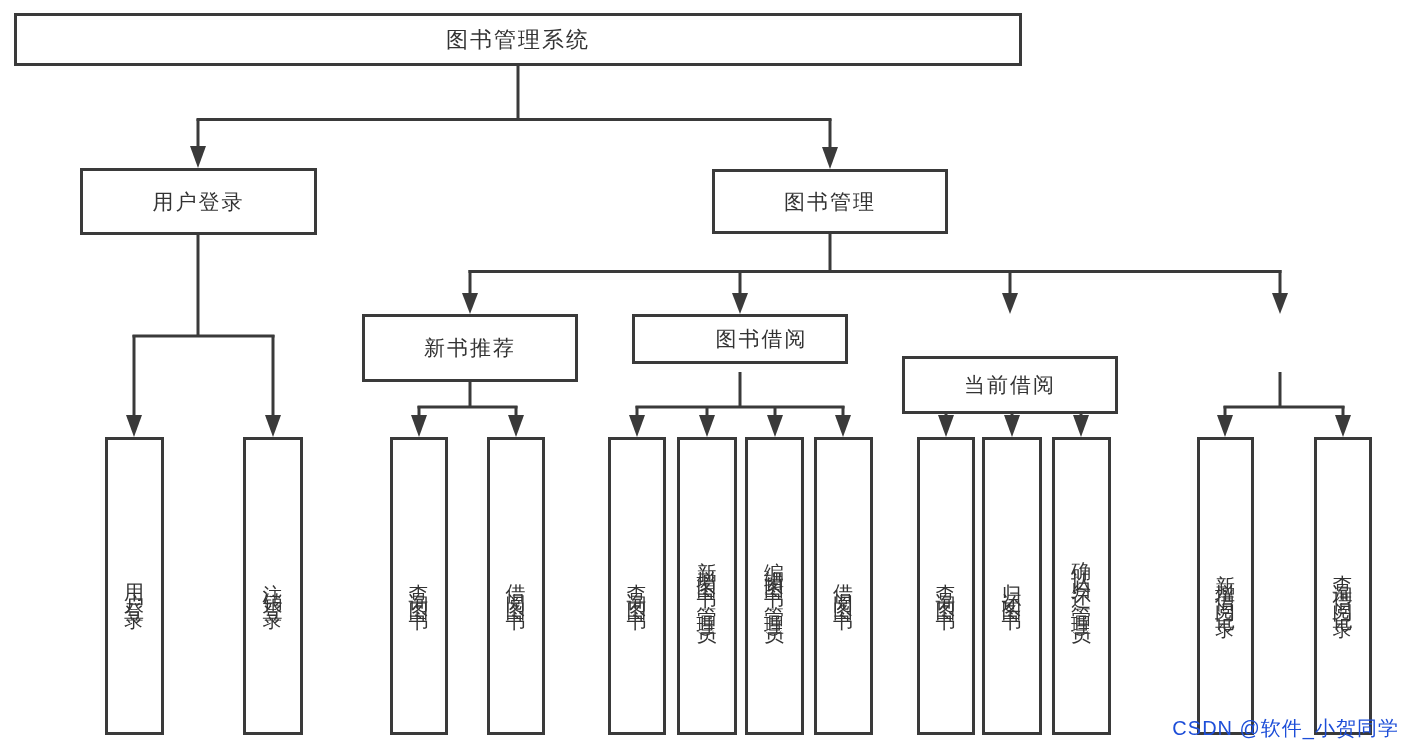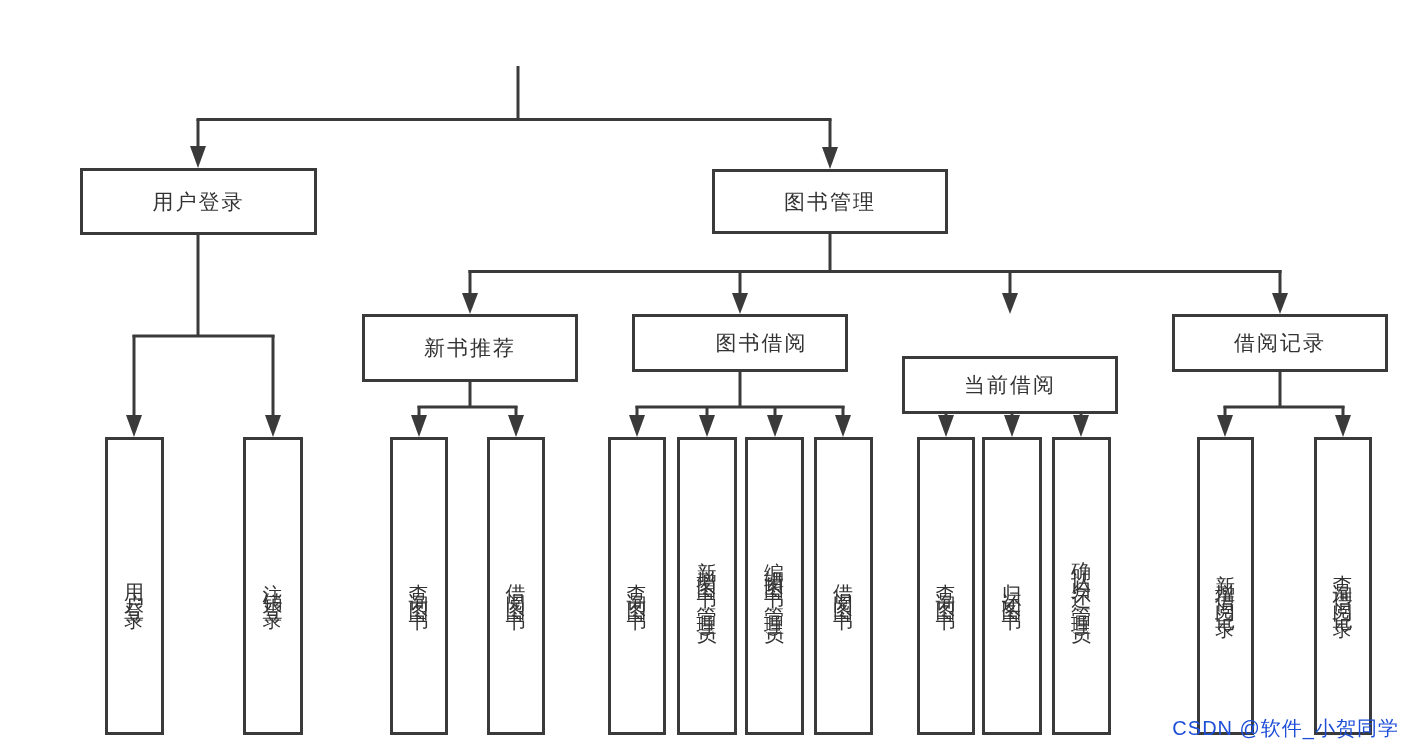--- a/index.html
+++ b/index.html
@@ -123,40 +123,40 @@
     <g>
       <line x1="1280" y1="372" x2="1280" y2="408" stroke-width="3"></line>
       <line x1="1223.5" y1="407" x2="1344.5" y2="407" stroke-width="3"></line>
       <line x1="1225" y1="406" x2="1225" y2="421" stroke-width="3"></line>
       <polygon points="1225,437 1217,415 1233,415"></polygon>
       <line x1="1343" y1="406" x2="1343" y2="421" stroke-width="3"></line>
       <polygon points="1343,437 1335,415 1351,415"></polygon>
     </g>
   </svg>
 
+  <div class="node root" style="left:14px;top:13px;width:1008px;height:53px;">
+    <span class="lbl">图书管理系统</span>
+  </div>
 
   <div class="node" style="left:80px;top:168px;width:237px;height:67px;">
     <span class="lbl">用户登录</span>
   </div>
   <div class="node" style="left:712px;top:169px;width:236px;height:65px;">
     <span class="lbl">图书管理</span>
   </div>
 
   <div class="node" style="left:362px;top:314px;width:216px;height:68px;">
     <span class="lbl">新书推荐</span>
   </div>
-  <div class="node" style="left:632px;top:314px;width:216px;height:58px;padding-left:43px;">
+  <div class="node" style="left:632px;top:314px;width:216px;height:50px;padding-left:43px;">
     <span class="lbl">图书借阅</span>
   </div>
   <div class="node" style="left:902px;top:314px;width:216px;height:58px;margin-top:42px;">
     <span class="lbl">当前借阅</span>
   </div>
-  <div class="node" style="left:1172px;top:314px;width:216px;height:58px;">
-    <span class="lbl">借阅记录</span>
-  </div>
 
   <div class="node leaf" style="left:105px;top:437px;width:59px;height:298px;">
     <span class="lbl">用户登录</span>
   </div>
   <div class="node leaf" style="left:243px;top:437px;width:60px;height:298px;">
     <span class="lbl">注销登录</span>
   </div>
 
   <div class="node leaf" style="left:390px;top:437px;width:58px;height:298px;">
     <span class="lbl">查询图书</span>

